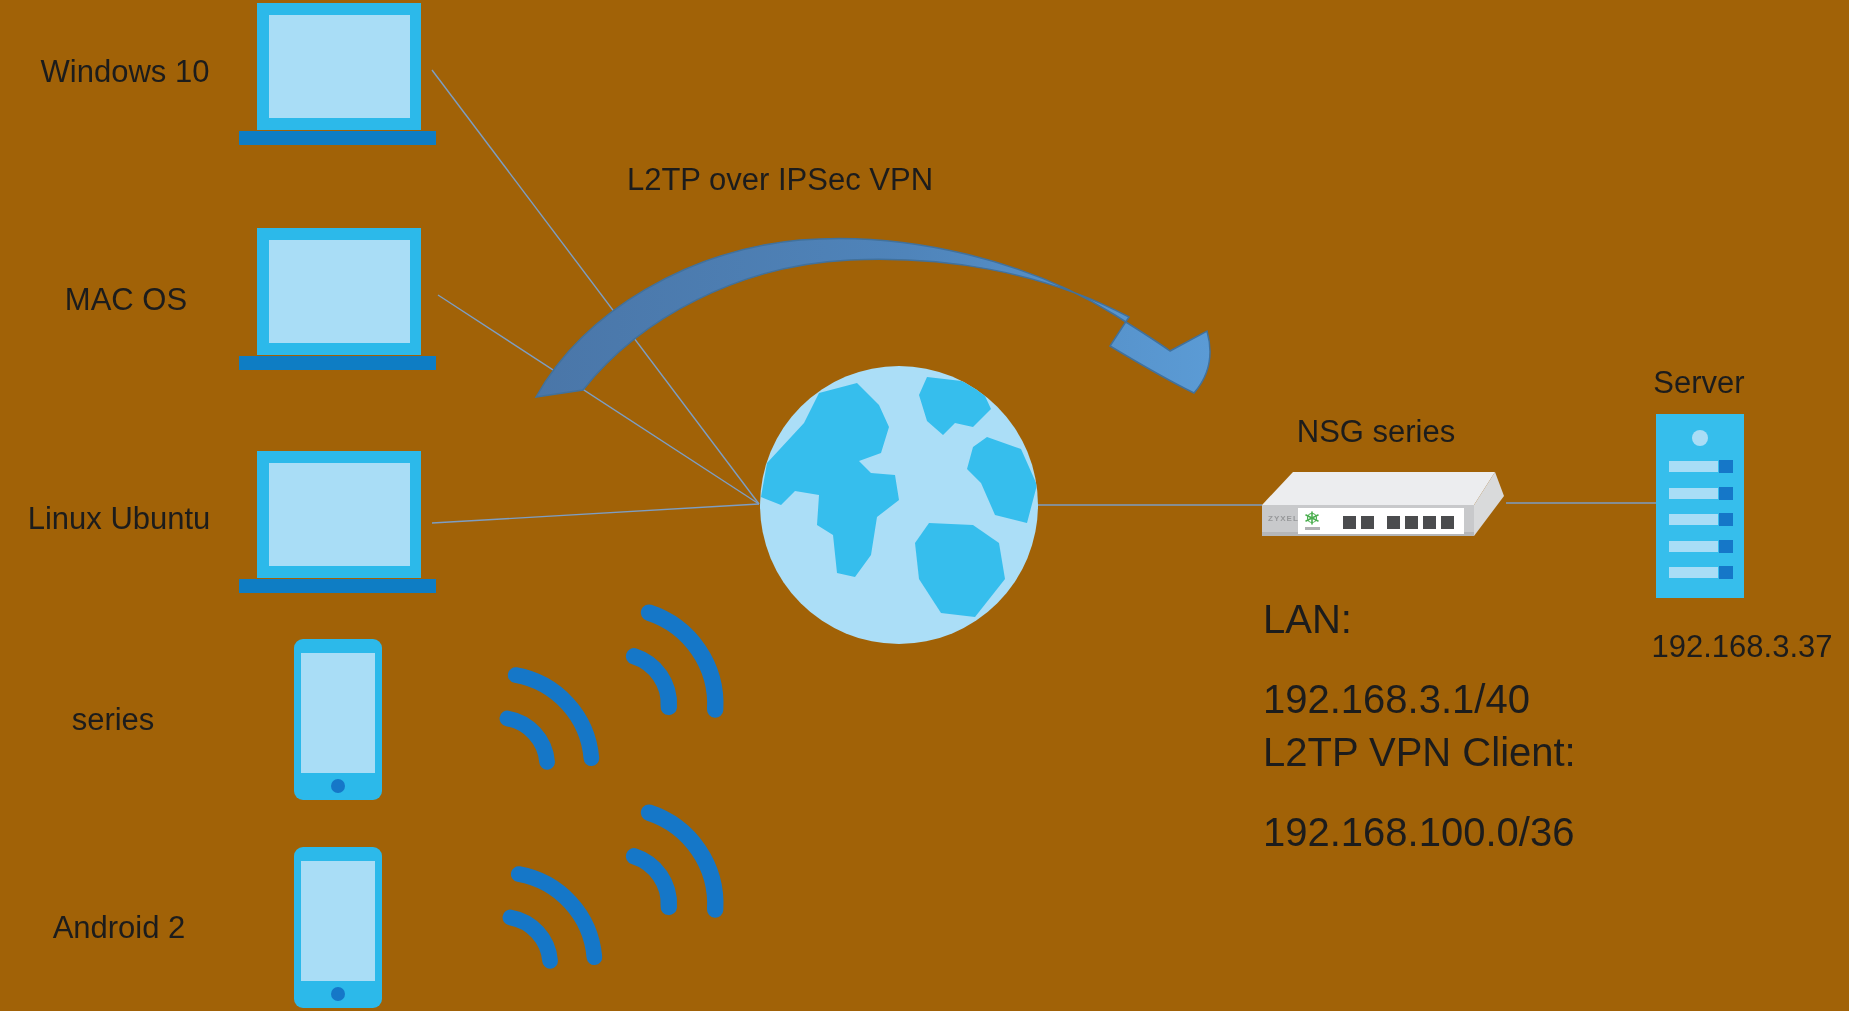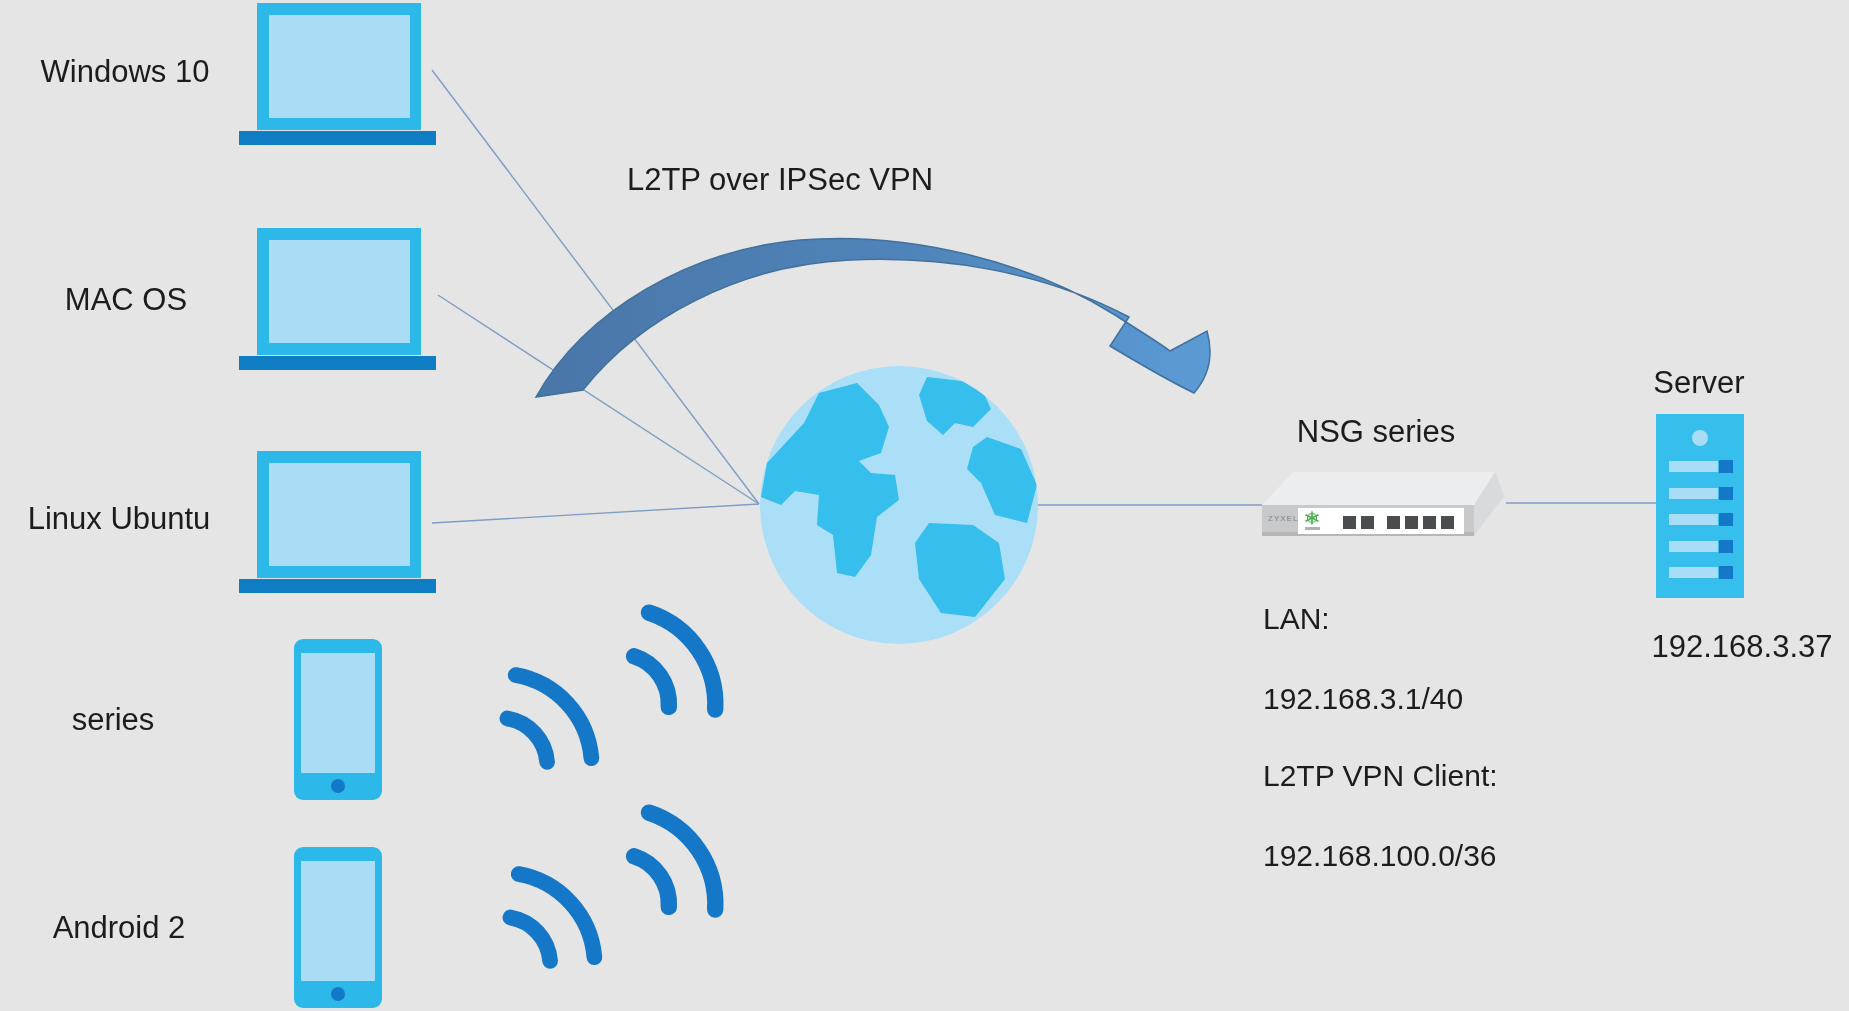--- a/index.html
+++ b/index.html
@@ -1,22 +1,22 @@
 <!DOCTYPE html>
 <html><head>
 <meta charset="utf-8">
 <style>
   html,body{margin:0;padding:0;background:#ffffff;}
   .stage{
-    position:relative;width:1849px;height:1011px;background:#e5e5e5;overflow:hidden;
+    position:relative;width:1849px;height:1011px;background:#a16207;overflow:hidden;
     font-family:"Liberation Sans",sans-serif;color:#1c1c1c;
   }
   .lbl{position:absolute;font-size:31px;line-height:1.2;text-align:center;white-space:nowrap;}
   .abs{position:absolute;}
-  .ipblock{position:absolute;font-size:30px;line-height:40px;text-align:left;white-space:pre-line;}
+  .ipblock{position:absolute;font-size:40px;line-height:40px;text-align:left;white-space:pre-line;}
 </style>
 </head>
 <body>
 
 <div class="stage">
 
   <svg class="abs" style="left:0;top:0" width="1849" height="1011" viewBox="0 0 1849 1011">
     <defs>
       <linearGradient id="arrowGrad" x1="0" y1="0" x2="1" y2="0">
         <stop offset="0" stop-color="#4a76a8"></stop>
@@ -141,21 +141,21 @@
       <rect x="147" y="46" width="13" height="13"></rect>
       <rect x="165" y="46" width="13" height="13"></rect>
       <rect x="183" y="46" width="13" height="13"></rect>
     </g>
   </svg>
 
   <div class="ipblock" style="left:1263px;top:559px">
     <div>LAN:</div>
     <div>192.168.3.1/40</div>
   </div>
-  <div class="ipblock" style="left:1263px;top:716px">
+  <div class="ipblock" style="left:1263px;top:692px">
     <div>L2TP VPN Client:</div>
     <div>192.168.100.0/36</div>
   </div>
 
   <div class="lbl" style="left:1599px;top:364px;width:200px">Server</div>
   <svg class="abs" style="left:1656px;top:414px" width="88" height="184" viewBox="0 0 88 184">
     <rect x="0" y="0" width="88" height="184" fill="#36beec"></rect>
     <circle cx="44" cy="24" r="8" fill="#a9ddf6"></circle>
     <g>
       <rect x="13" y="47" width="49" height="11" fill="#a9ddf6"></rect>

